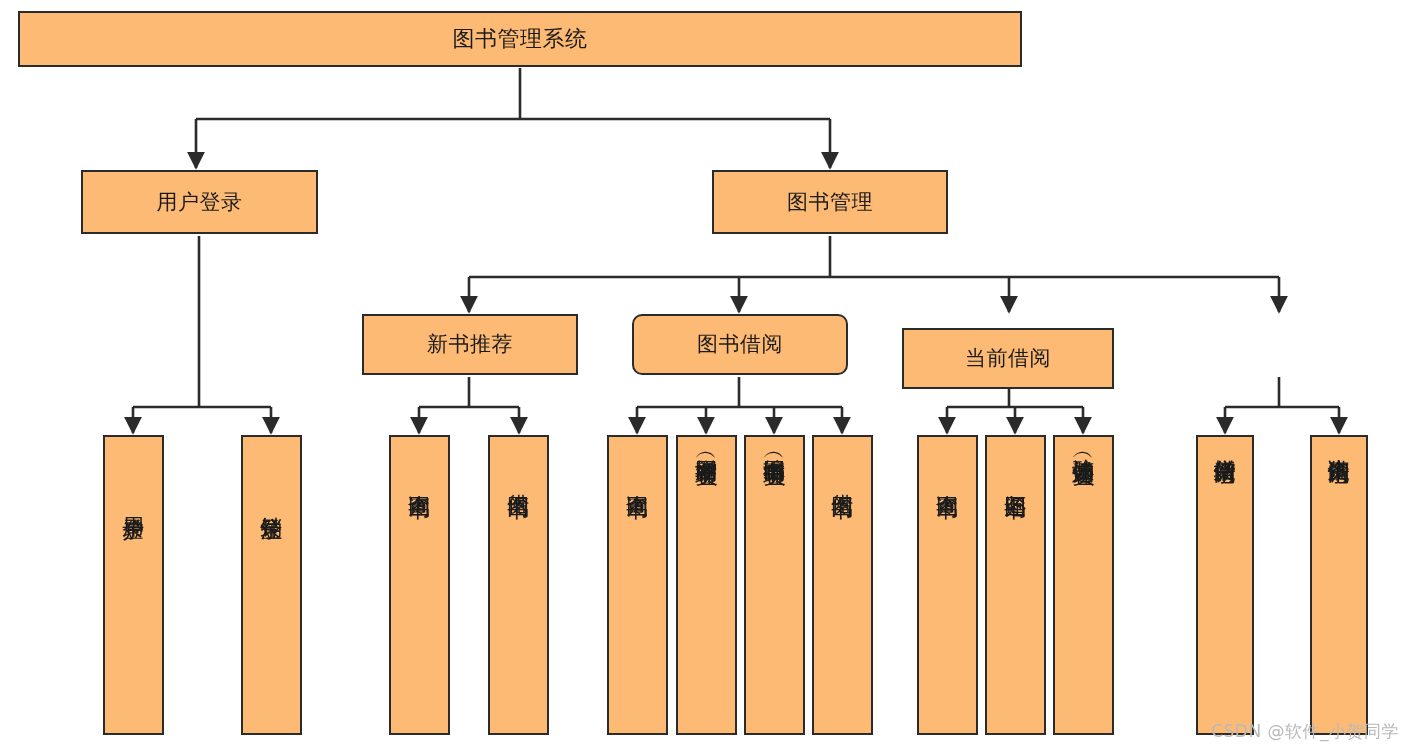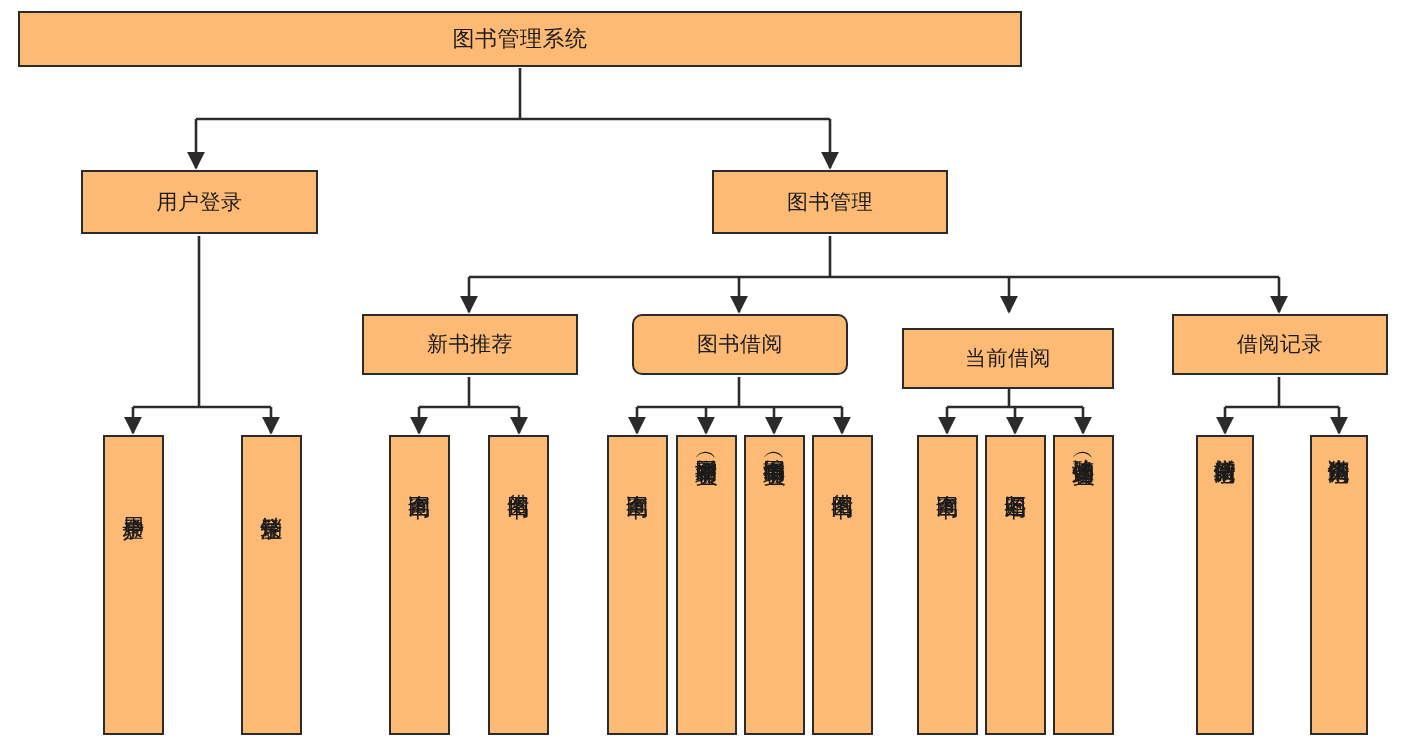--- a/index.html
+++ b/index.html
@@ -153,23 +153,20 @@
 
   <div class="node h" style="left:712px; top:170px; width:236px; height:64px;">
     <span class="lbl">图书管理</span>
   </div>
   <div class="node h" style="left:632px; top:314px; width:216px; height:61px;border-radius:10px;">
     <span class="lbl">图书借阅</span>
   </div>
   <div class="node h" style="left:902px; top:328px; width:212px; height:61px;">
     <span class="lbl">当前借阅</span>
   </div>
-  <div class="node h" style="left:1172px; top:314px; width:216px; height:61px;">
-    <span class="lbl">借阅记录</span>
-  </div>
 
   <div class="node v mid" style="left:103px; top:435px; width:61px; height:300px;">
     <span class="lbl">用户登录</span>
   </div>
   <div class="node v mid" style="left:241px; top:435px; width:61px; height:300px;">
     <span class="lbl">注销登录</span>
   </div>
 
   <div class="node v mid2" style="left:389px; top:435px; width:61px; height:300px;">
     <span class="lbl">查询图书</span>
@@ -201,13 +198,14 @@
     <span class="lbl">确认归还（管理员）</span>
   </div>
 
   <div class="node v" style="left:1196px; top:435px; width:58px; height:300px;">
     <span class="lbl">新增借阅记录</span>
   </div>
   <div class="node v" style="left:1310px; top:435px; width:58px; height:300px;">
     <span class="lbl">查询借阅记录</span>
   </div>
 
+  <div class="watermark">CSDN @软件_小贺同学</div>
 </div>
 
 </body></html>

